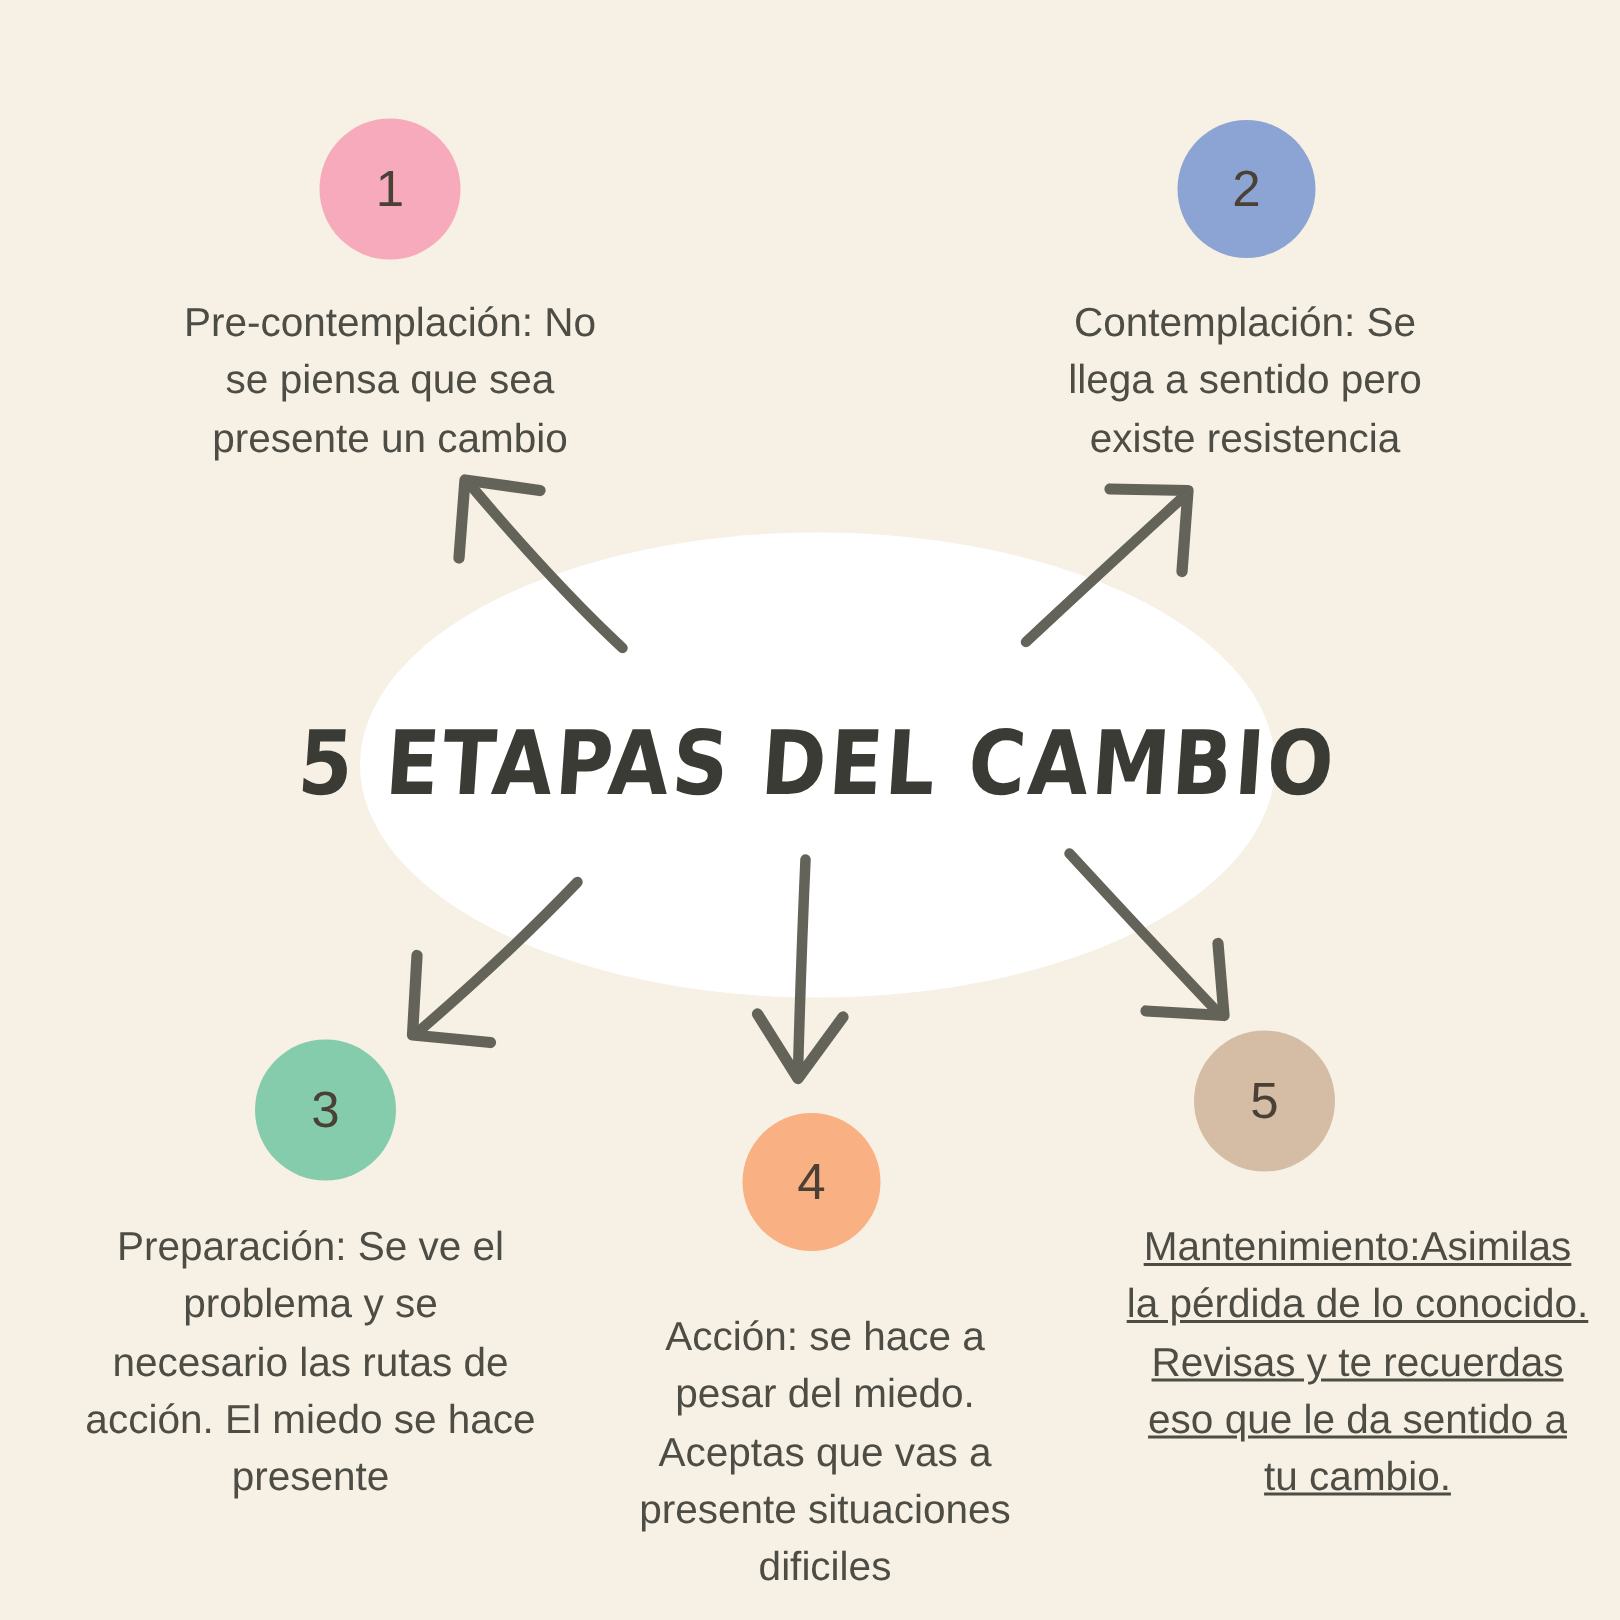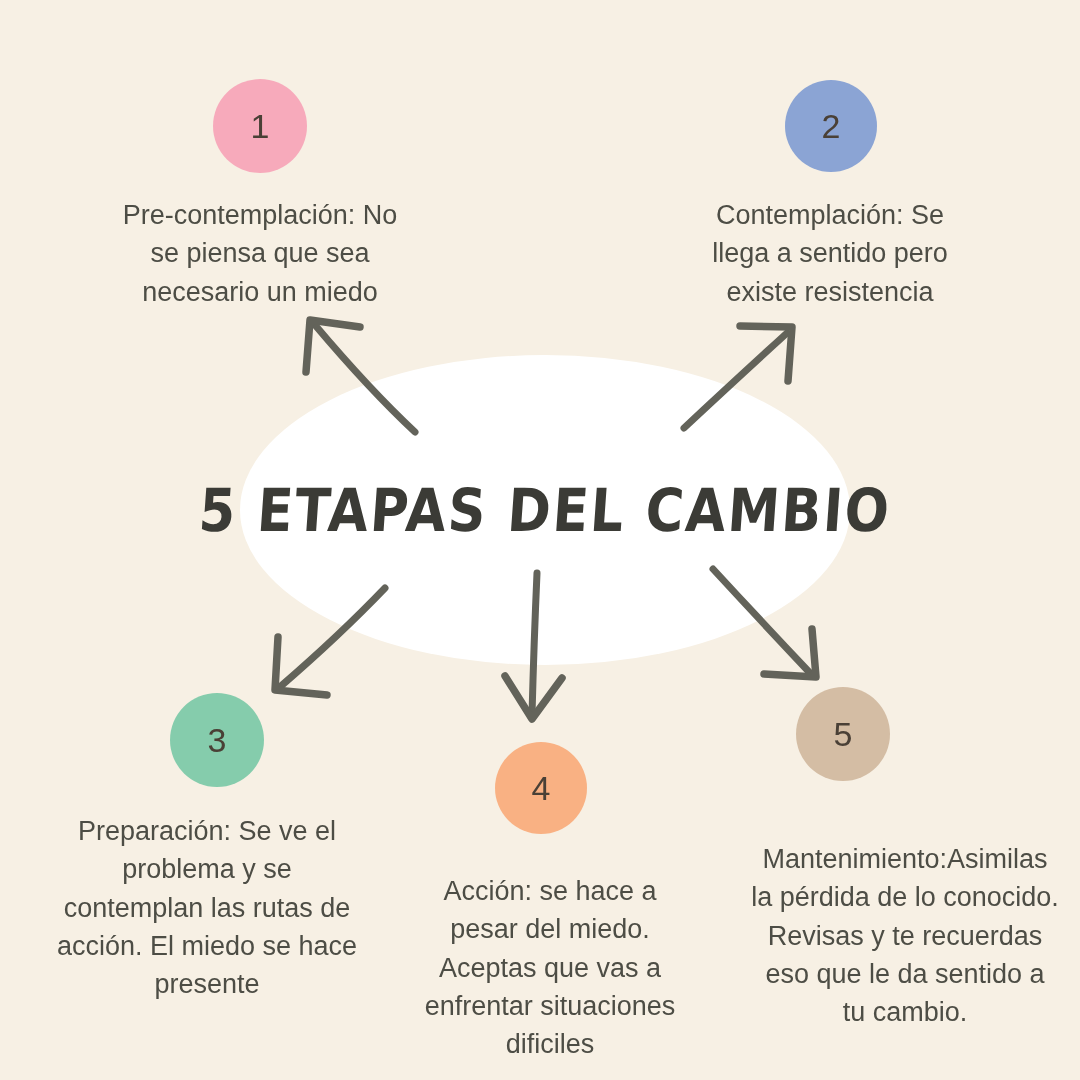--- a/index.html
+++ b/index.html
@@ -125,41 +125,41 @@
 
     <g>
       <path class="arrow-path" d="M 713 569 Q 760 620 811 674"></path>
       <path class="arrow-head" d="M 764 674 L 816 677 L 812 629"></path>
     </g>
   </svg>
 
   <div class="stage-circle" style="left:213px; top:79px; width:94px; height:94px; background:#F7AABB;">1</div>
   <div class="stage-caption" style="left:60px; top:196px; width:400px;">Pre-contemplación: No
 se piensa que sea
-necesario un miedo</div>
+presente un cambio</div>
 
   <div class="stage-circle" style="left:785px; top:80px; width:92px; height:92px; background:#8BA4D4;">2</div>
   <div class="stage-caption" style="left:680px; top:196px; width:300px;">Contemplación: Se
 llega a sentido pero
 existe resistencia</div>
 
   <div class="stage-circle" style="left:170px; top:693px; width:94px; height:94px; background:#85CCAC;">3</div>
   <div class="stage-caption" style="left:12px; top:812px; width:390px;">Preparación: Se ve el
 problema y se
-contemplan las rutas de
+necesario las rutas de
 acción. El miedo se hace
 presente</div>
 
   <div class="stage-circle" style="left:495px; top:742px; width:92px; height:92px; background:#F9B183;">4</div>
   <div class="stage-caption" style="left:405px; top:872px; width:290px;">Acción: se hace a
 pesar del miedo.
 Aceptas que vas a
-enfrentar situaciones
+presente situaciones
 dificiles</div>
 
   <div class="stage-circle" style="left:796px; top:687px; width:94px; height:94px; background:#D4BDA4;">5</div>
-  <div class="stage-caption" style="left:735px; top:840px; width:340px;">Mantenimiento:Asimilas
+  <div class="stage-caption" style="left:735px; top:812px; width:340px;text-decoration:underline;">Mantenimiento:Asimilas
 la pérdida de lo conocido.
 Revisas y te recuerdas
 eso que  le da sentido a
 tu cambio.</div>
 
 </div>
 
 </body></html>

